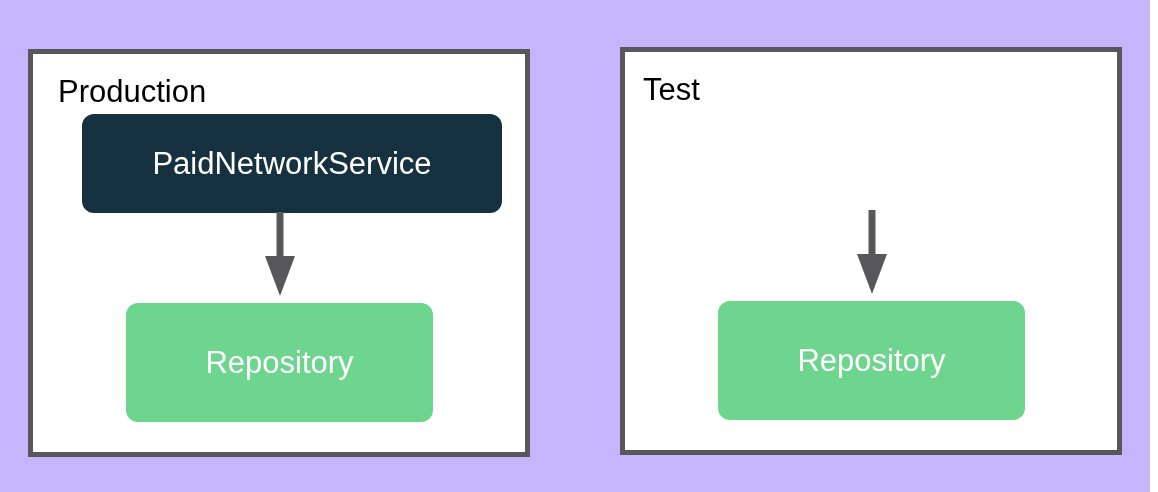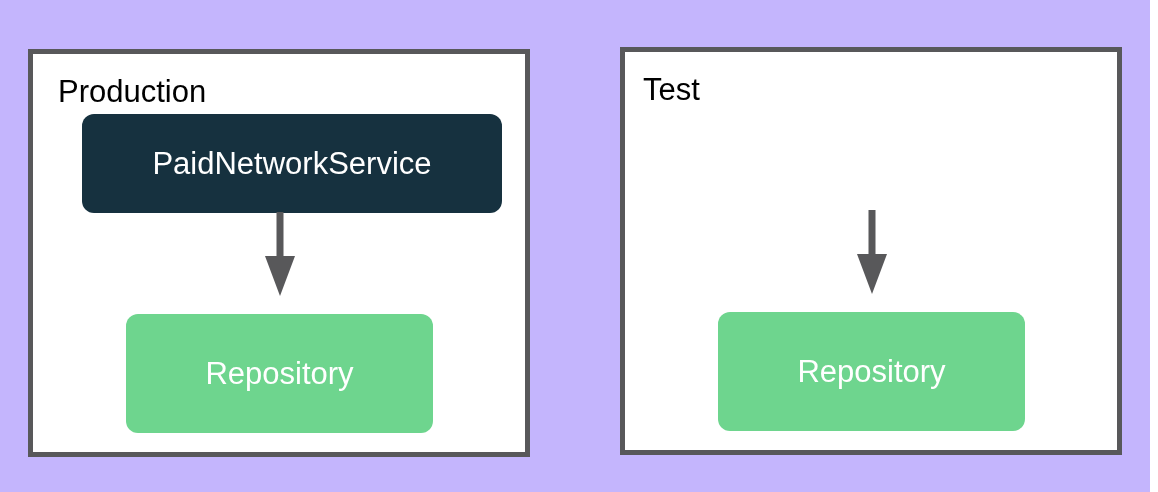--- a/index.html
+++ b/index.html
@@ -49,21 +49,21 @@
   .service-node {
     left: 37px;
     top: 60px;
     width: 420px;
     height: 99px;
     background: #16313F;
     margin-left: 12px;
   }
   .repo-node {
     left: 93px;
-    top: 260px;
+    top: 249px;
     width: 307px;
     height: 119px;
     background: #6ED58E;
   }
   .arrow-svg {
     position: absolute;
     left: 232px;
     top: 158px;
     width: 30px;
     height: 84px;

